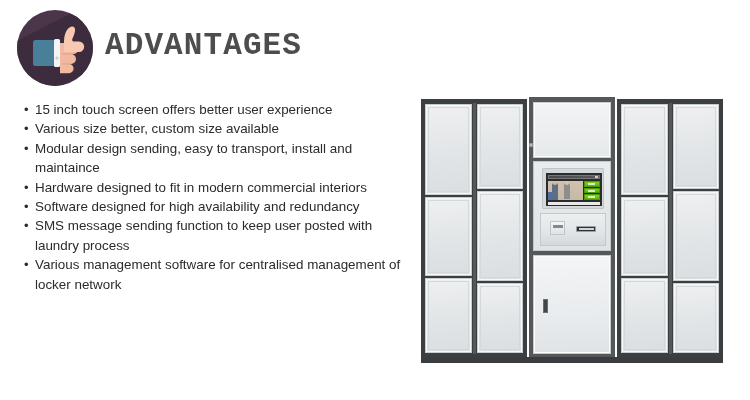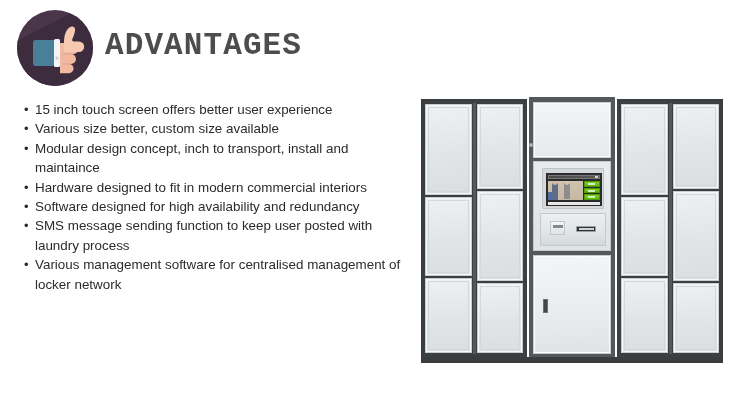--- a/index.html
+++ b/index.html
@@ -321,21 +321,21 @@
       <path d="M45 54 h9" stroke="#e0a389" stroke-width="1.1" fill="none"></path>
     </svg>
   </div>
 
   <div id="page-title">ADVANTAGES</div>
 </div>
 
 <ul id="advantage-list">
   <li>15 inch touch screen offers better user experience</li>
   <li>Various size better, custom size available</li>
-  <li>Modular design concept, inch to transport, install and maintaince</li>
+  <li>Modular design sending, easy to transport, install and maintaince</li>
   <li>Hardware designed to fit in modern commercial interiors</li>
   <li>Software designed for high availability and redundancy</li>
   <li>SMS message sending function to keep user posted with laundry process</li>
   <li>Various management software for centralised management of locker network</li>
 </ul>
 
 <div id="locker-photo" aria-label="smart parcel laundry locker cabinet with central touch screen kiosk">
 
   <div class="cabinet" id="cabinet-left">
 

